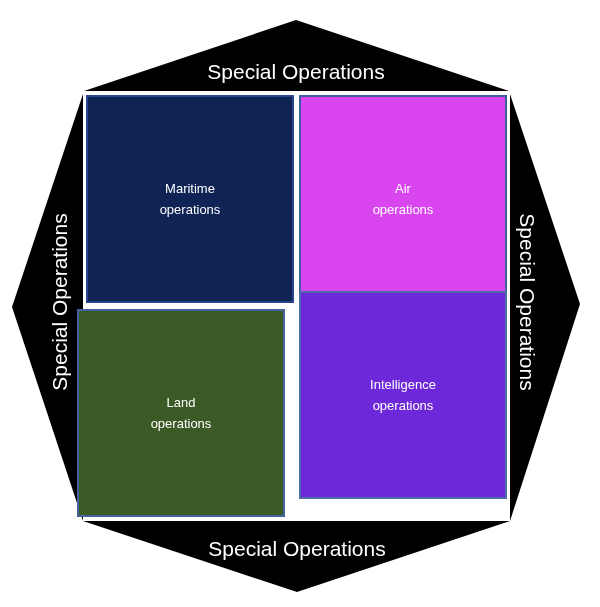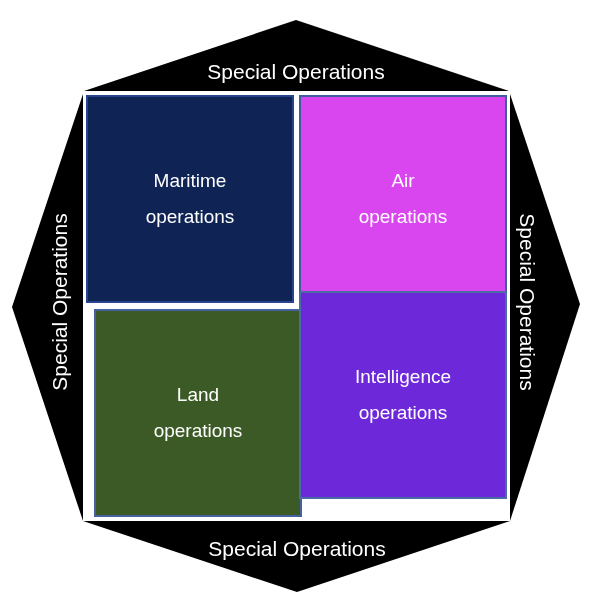--- a/index.html
+++ b/index.html
@@ -33,38 +33,38 @@
     width: 208px;
     height: 208px;
     box-sizing: border-box;
     display: flex;
     align-items: center;
     justify-content: center;
     text-align: center;
   }
   .quadrant .q-label {
     color: #ffffff;
-    font-size: 19px;
-    line-height: 36px;
+    font-size: 13px;
+    line-height: 21px;
     white-space: pre-line;
   }
   .q-maritime {
     left: 86px;
     top: 95px;
     background: #0F2355;
     border: 2px solid #27448E;
   }
   .q-air {
     left: 299px;
     top: 95px;
     background: #d946ef;
     border: 2px solid #3E5E9E;
   }
   .q-land {
-    left: 94px;
+    left: 77px;
     top: 309px;
     background: #3C5A26;
     border: 2px solid #44639E;
   }
   .q-intelligence {
     left: 299px;
     top: 291px;
     background: #6d28d9;
     border: 2px solid #4A6BA3;
   }

